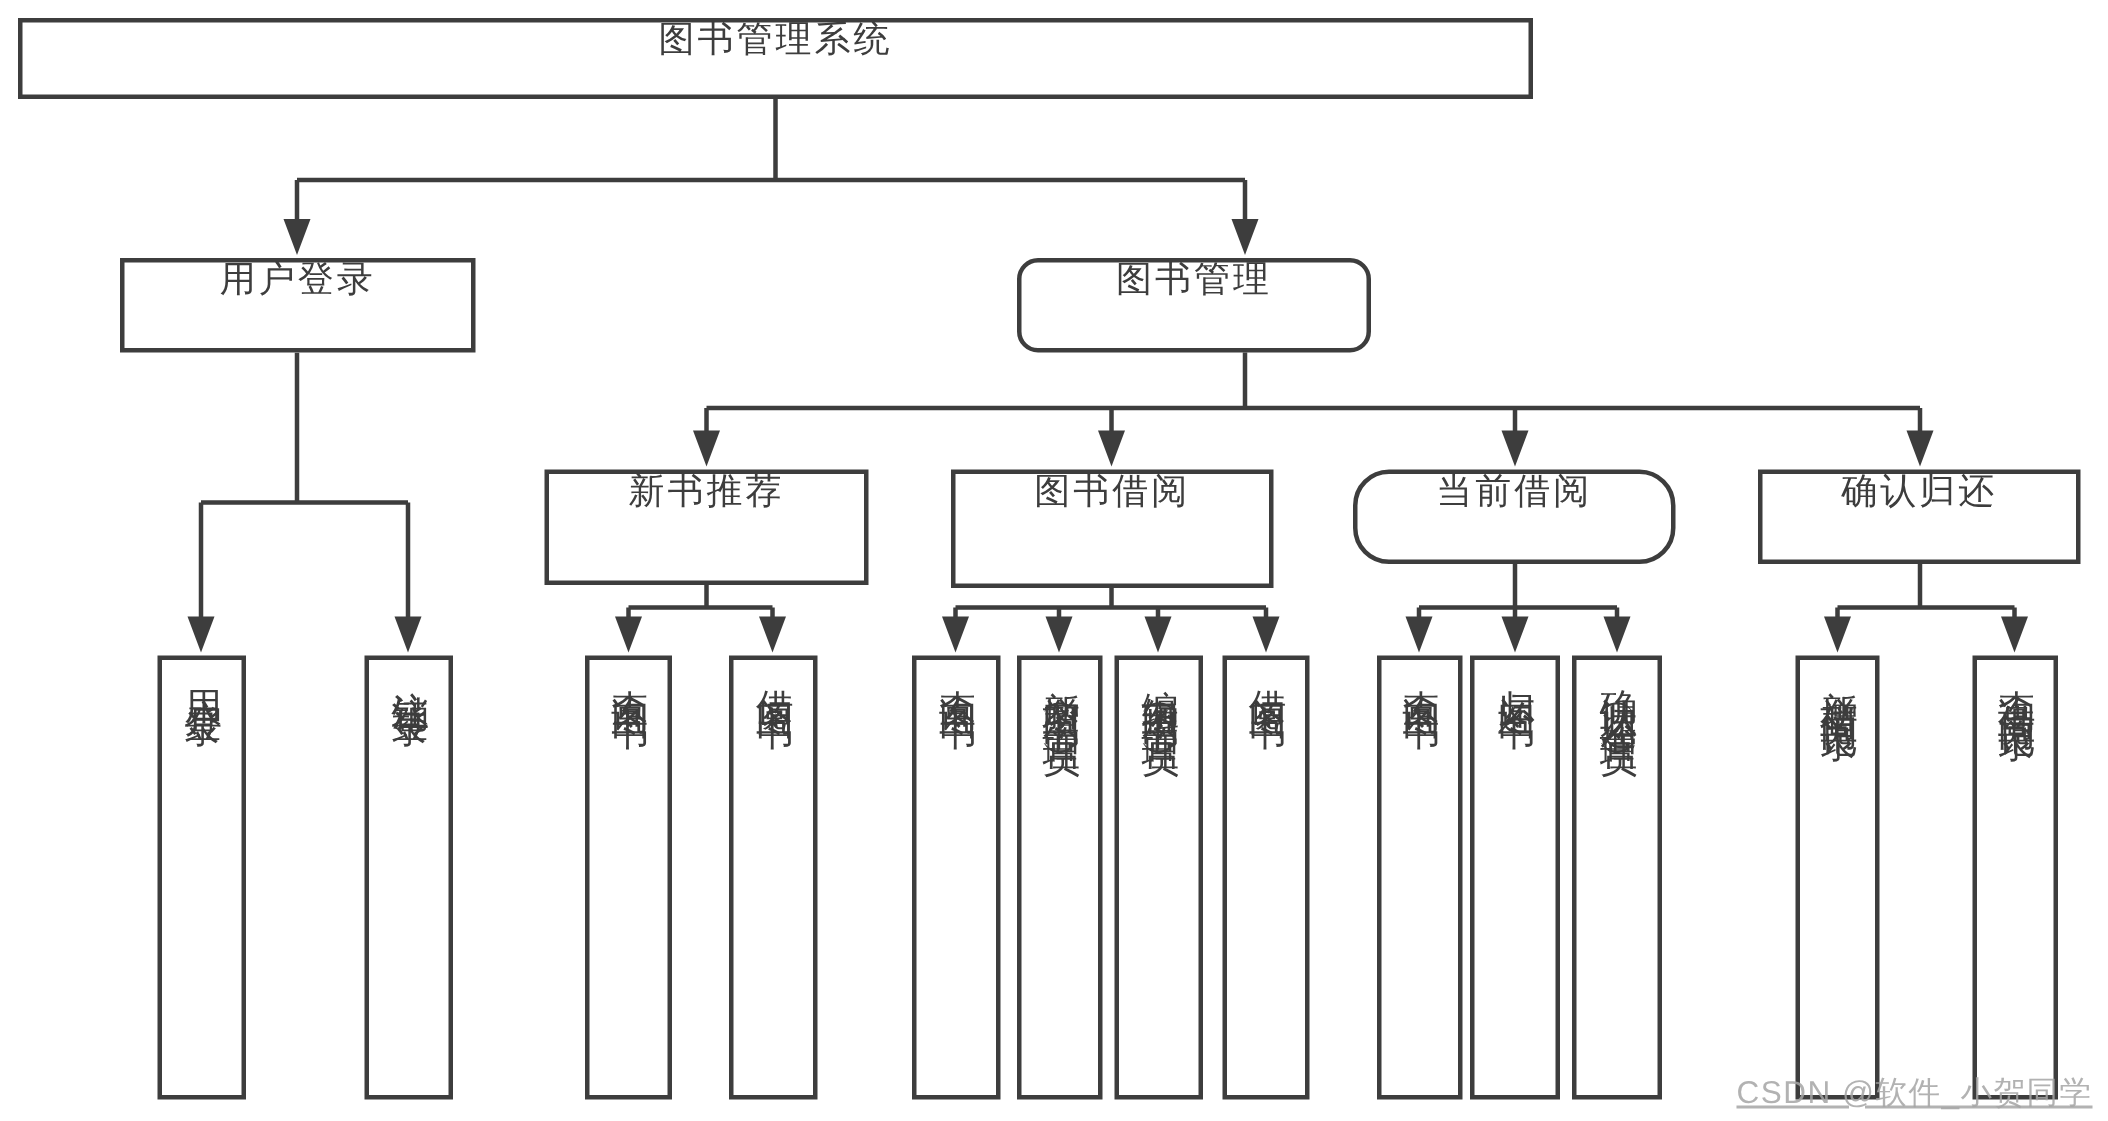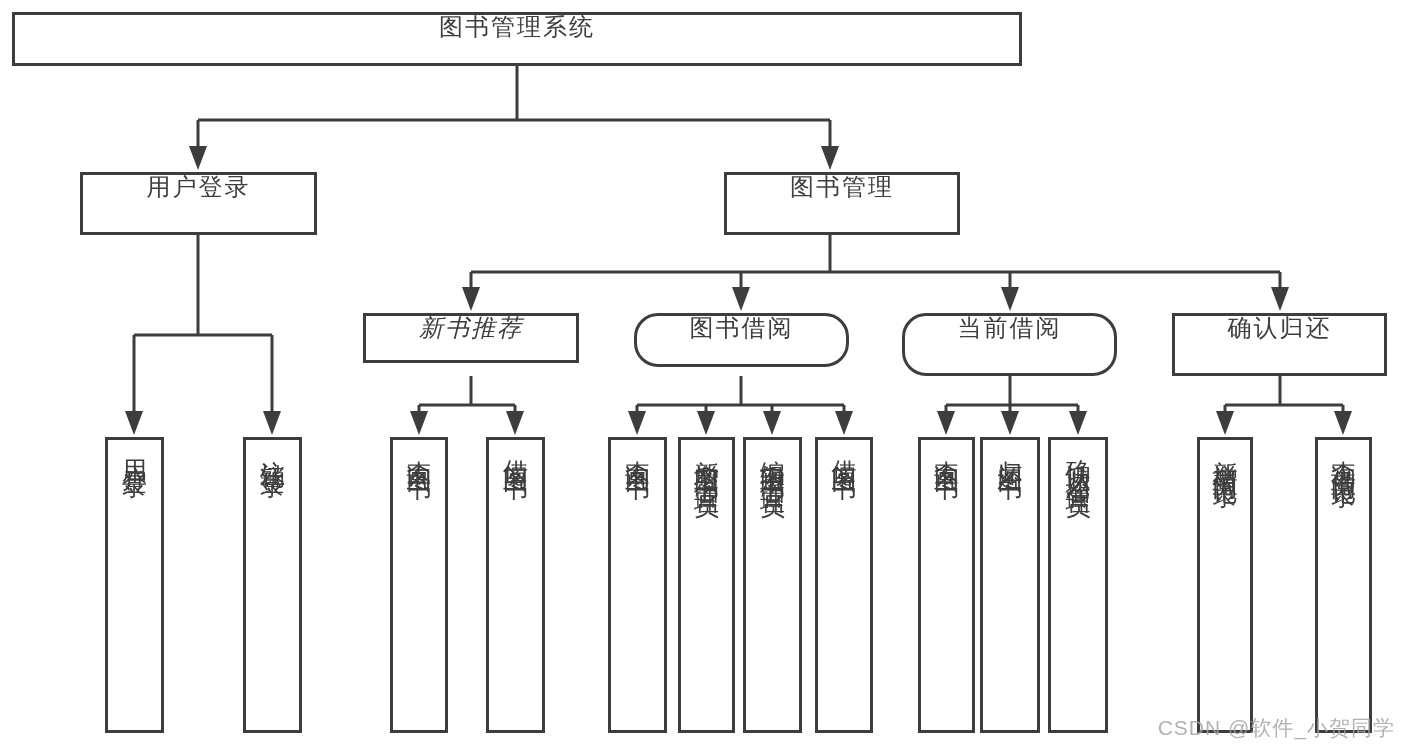--- a/index.html
+++ b/index.html
@@ -34,23 +34,23 @@
     z-index: 1;
   }
   .hnode {
     font-size: 24px;
     letter-spacing: 2px;
     line-height: 1;
     white-space: nowrap;
   }
   .root-node  { left: 12px;  top: 12px;  width: 1010px; height: 54px; }
   .l2-a       { left: 80px;  top: 172px; width: 237px;  height: 63px; }
-  .l2-b       { left: 724px; top: 172px; width: 236px;  height: 63px; }
-  .l3-a       { left: 363px;  top: 313px; width: 216px; height: 50px; font-style: italic; }
-  .l3-b       { left: 634px;  top: 313px; width: 215px; height: 54px; border-radius: 24px; }
+  .l2-b       { left: 678px; top: 172px; width: 236px;  height: 63px; border-radius: 14px; }
+  .l3-a       { left: 363px;  top: 313px; width: 216px; height: 77px; }
+  .l3-b       { left: 634px;  top: 313px; width: 215px; height: 79px; }
   .l3-c       { left: 902px;  top: 313px; width: 215px; height: 63px; border-radius: 24px; }
   .l3-d       { left: 1172px; top: 313px; width: 215px; height: 63px; }
   .leaf {
     top: 437px;
     height: 296px;
     width: 59px;
   }
   .vtext {
     writing-mode: vertical-rl;
     text-orientation: mixed;
@@ -61,20 +61,21 @@
   }
   .watermark {
     position: absolute;
     right: 10px;
     bottom: 5px;
     z-index: 2;
     font-size: 21px;
     letter-spacing: 1px;
     color: rgba(165,165,165,0.85);
     white-space: nowrap;
+    text-decoration: underline;
   }
 </style>
 </head>
 <body>
 
 <div class="stage">
 
   <svg class="connectors" width="1405" height="747" viewBox="0 0 1405 747" aria-hidden="true">
 
     <path d="M517 66 V120 M198 120 H830 M198 120 V150 M830 120 V150" fill="none" stroke="#3d3d3d" stroke-width="3"></path>

